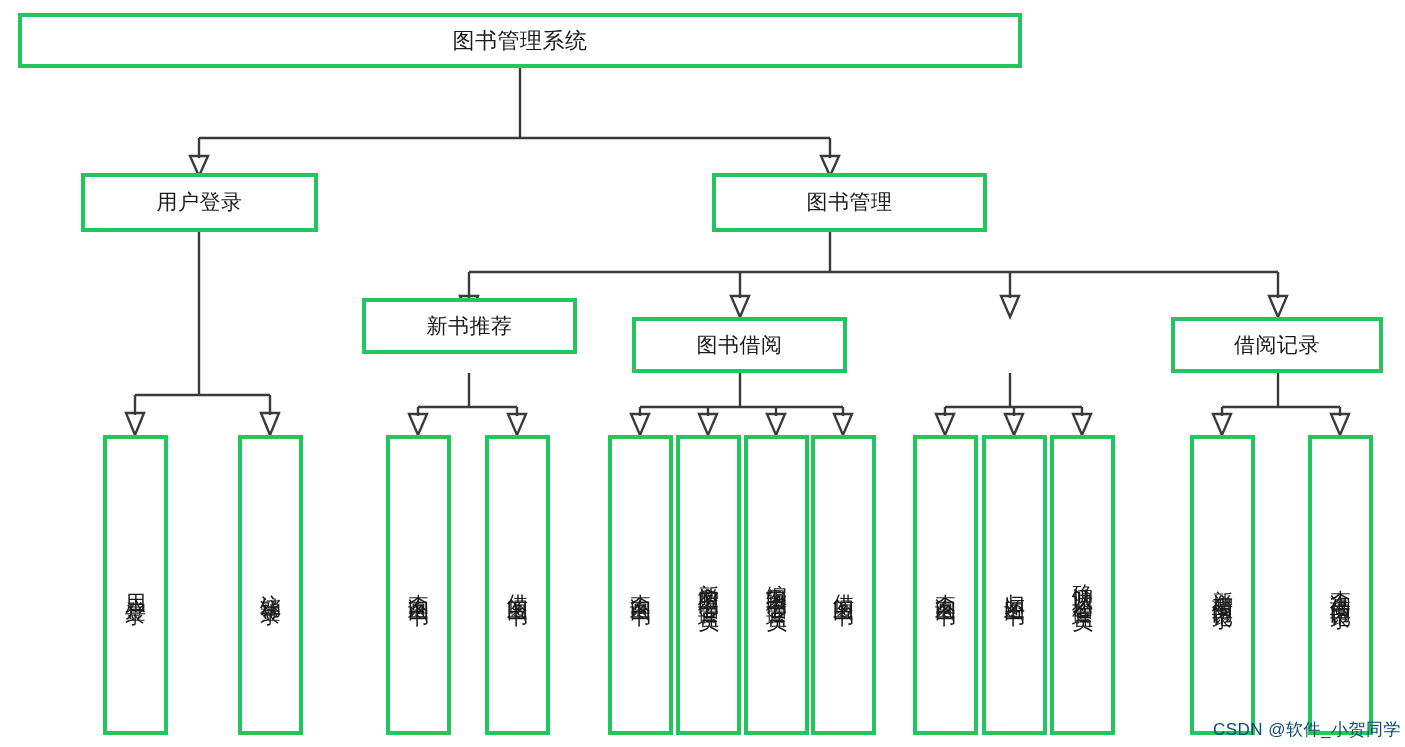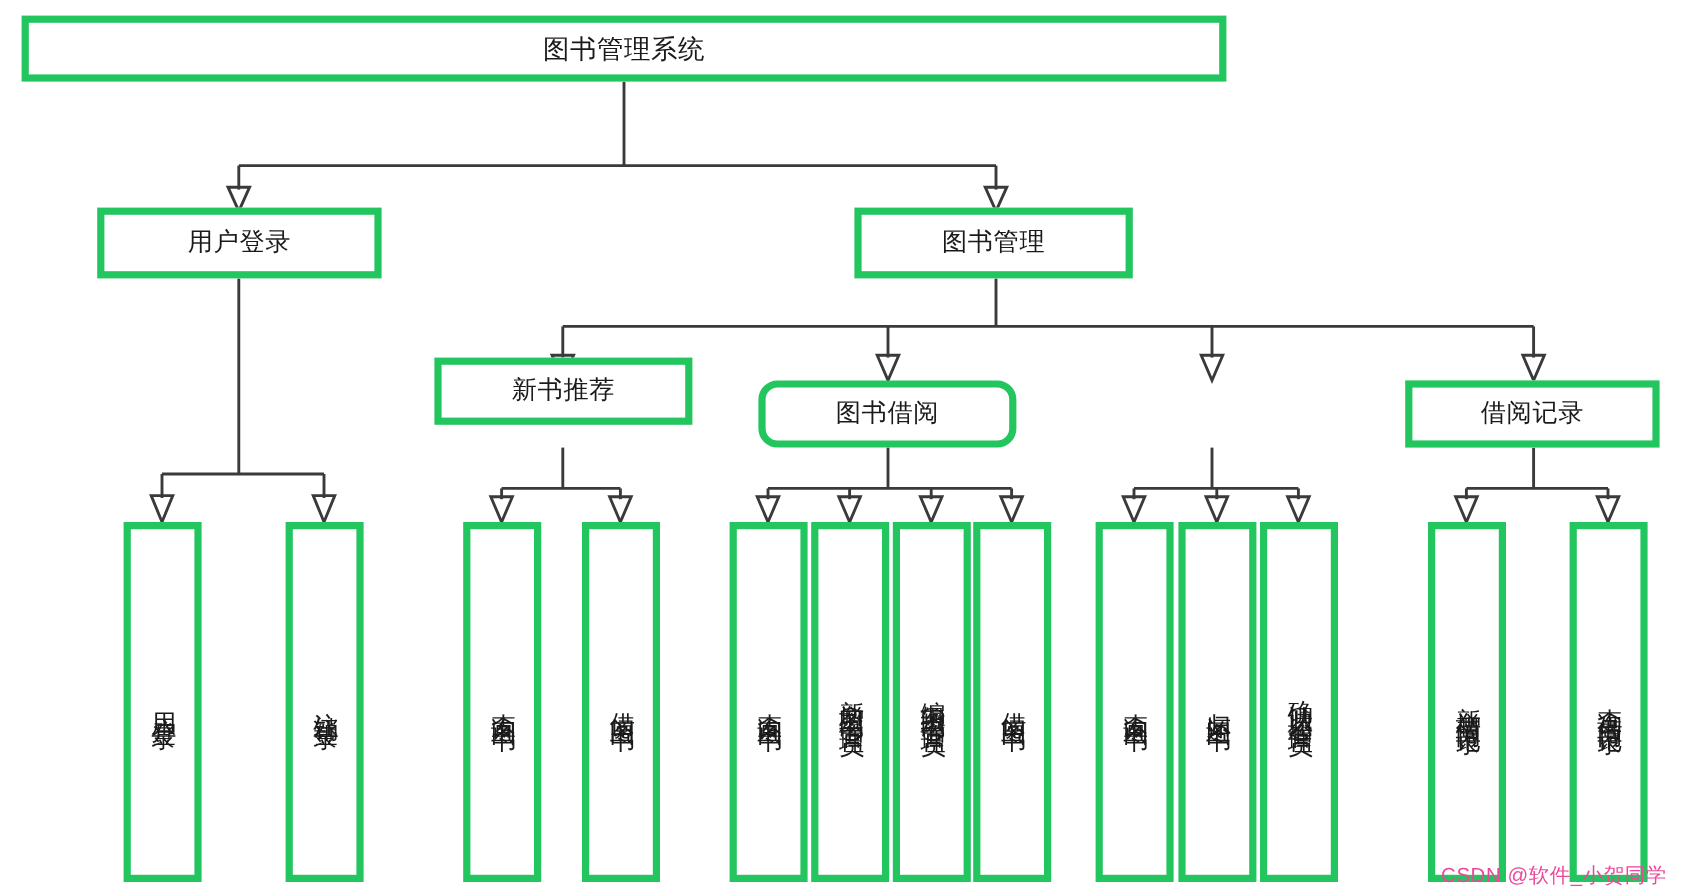--- a/index.html
+++ b/index.html
@@ -14,21 +14,21 @@
     position: relative;
     width: 1405px;
     height: 747px;
     background: #ffffff;
     overflow: hidden;
   }
   .node {
     position: absolute;
     box-sizing: border-box;
     background: #ffffff;
-    border: 6px solid #22c55e;
+    border: 4px solid #22c55e;
     display: flex;
     align-items: center;
     justify-content: center;
     color: #1a1a1a;
   }
   .node .label {
     font-size: 21px;
     line-height: 1.15;
     letter-spacing: 0.5px;
     white-space: nowrap;
@@ -49,24 +49,24 @@
     height: 747px;
     pointer-events: none;
   }
   svg.wires line, svg.wires path {
     stroke: #3a3a3a;
     stroke-width: 2.4;
     fill: none;
   }
   .watermark {
     position: absolute;
-    right: 16px;
+    right: 4px;
     bottom: 6px;
     font-size: 17px;
-    color: #ec4899;
+    color: #0c4a6e;
     letter-spacing: 0.5px;
     white-space: nowrap;
   }
 </style>
 </head>
 <body>
 
 <div id="canvas">
 
   <svg class="wires" viewBox="0 0 1405 747">
@@ -132,28 +132,28 @@
     <path d="M 1331 414 L 1349 414 L 1340 435 Z" fill="#3a3a3a" stroke="none"></path>
   </svg>
 
   <div class="node root" style="left:18px; top:13px; width:1004px; height:55px;">
     <span class="label">图书管理系统</span>
   </div>
 
   <div class="node" style="left:81px; top:173px; width:237px; height:59px;">
     <span class="label">用户登录</span>
   </div>
-  <div class="node" style="left:712px; top:173px; width:232px; height:59px;">
+  <div class="node" style="left:712px; top:173px; width:275px; height:59px;">
     <span class="label">图书管理</span>
   </div>
 
   <div class="node" style="left:362px; top:298px; width:215px; height:56px;">
     <span class="label">新书推荐</span>
   </div>
-  <div class="node" style="left:632px; top:317px; width:215px; height:56px;border-radius:16px;">
+  <div class="node" style="left:632px; top:317px; width:215px; height:56px;">
     <span class="label">图书借阅</span>
   </div>
   <div class="node" style="left:1171px; top:317px; width:212px; height:56px;">
     <span class="label">借阅记录</span>
   </div>
 
   <div class="node vertical" style="left:103px; top:435px; width:65px; height:300px;">
     <span class="label">用户登录</span>
   </div>
   <div class="node vertical" style="left:238px; top:435px; width:65px; height:300px;">

